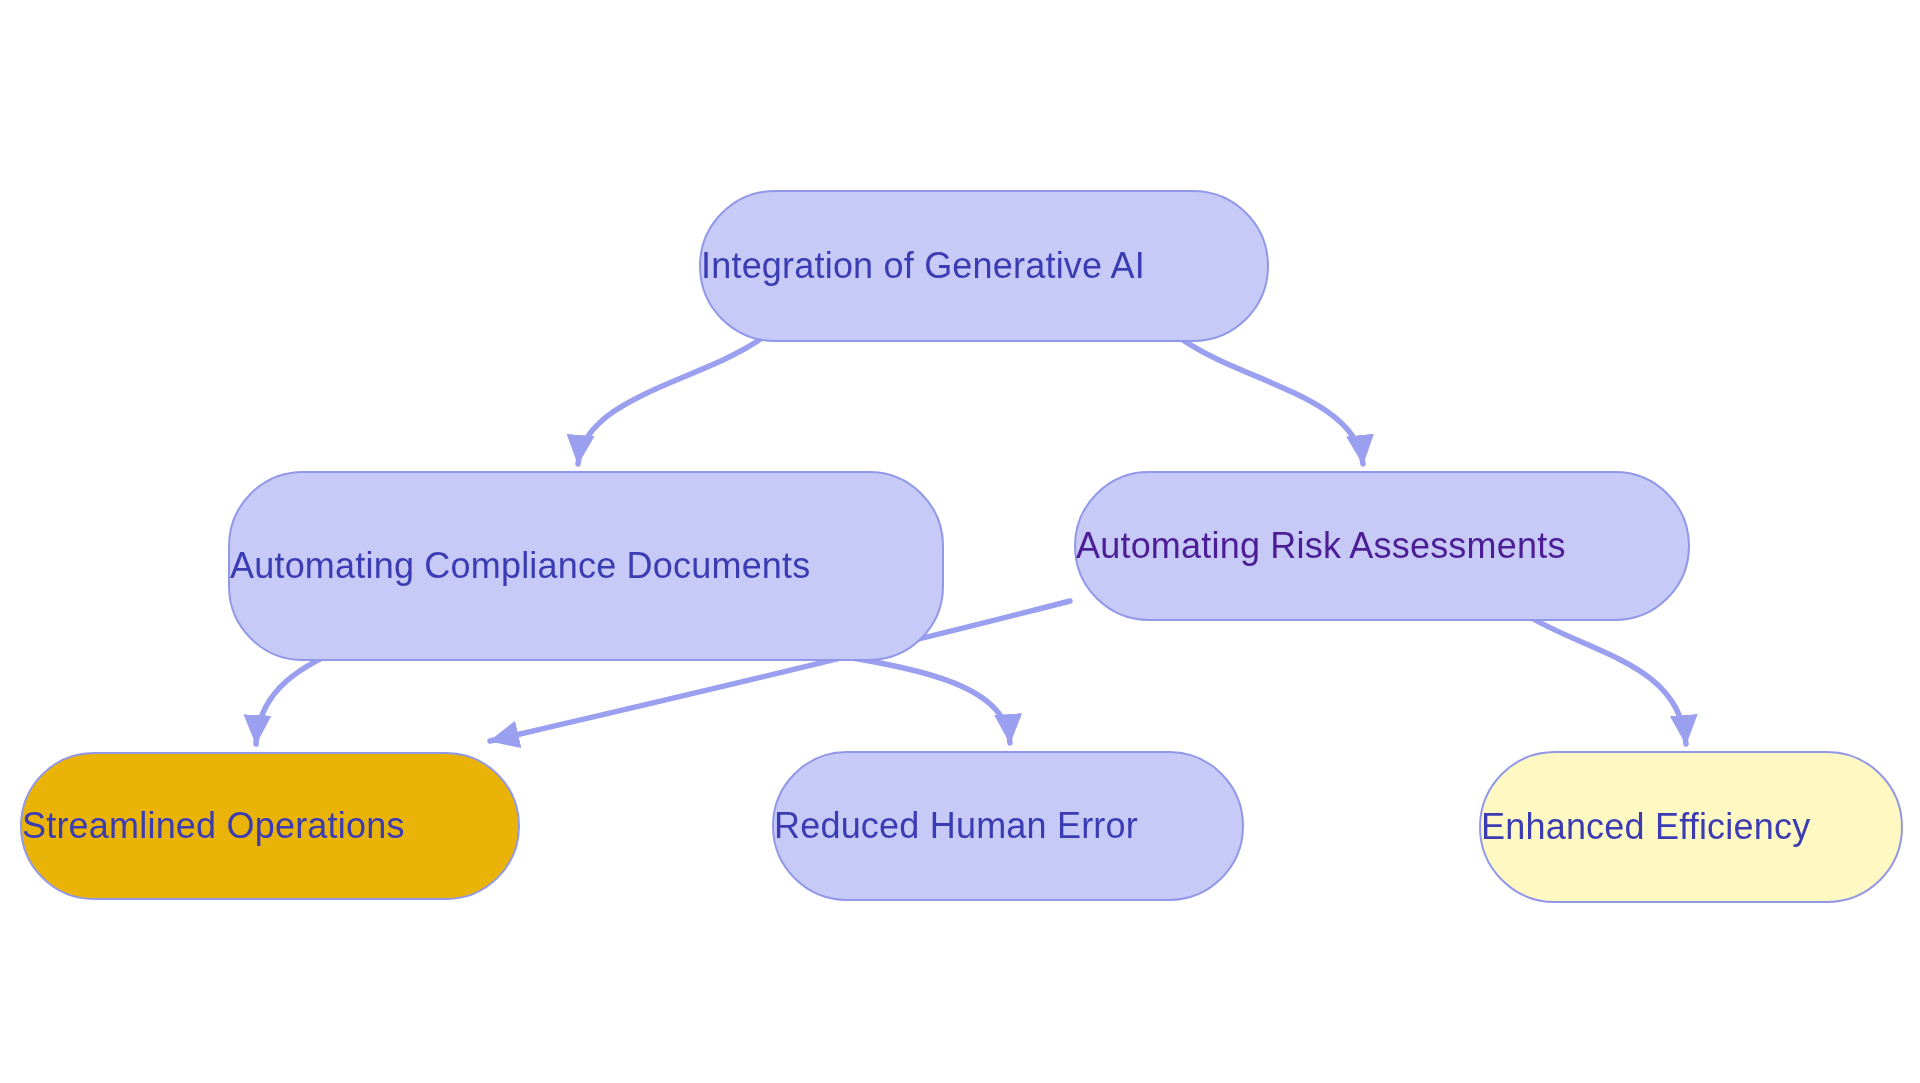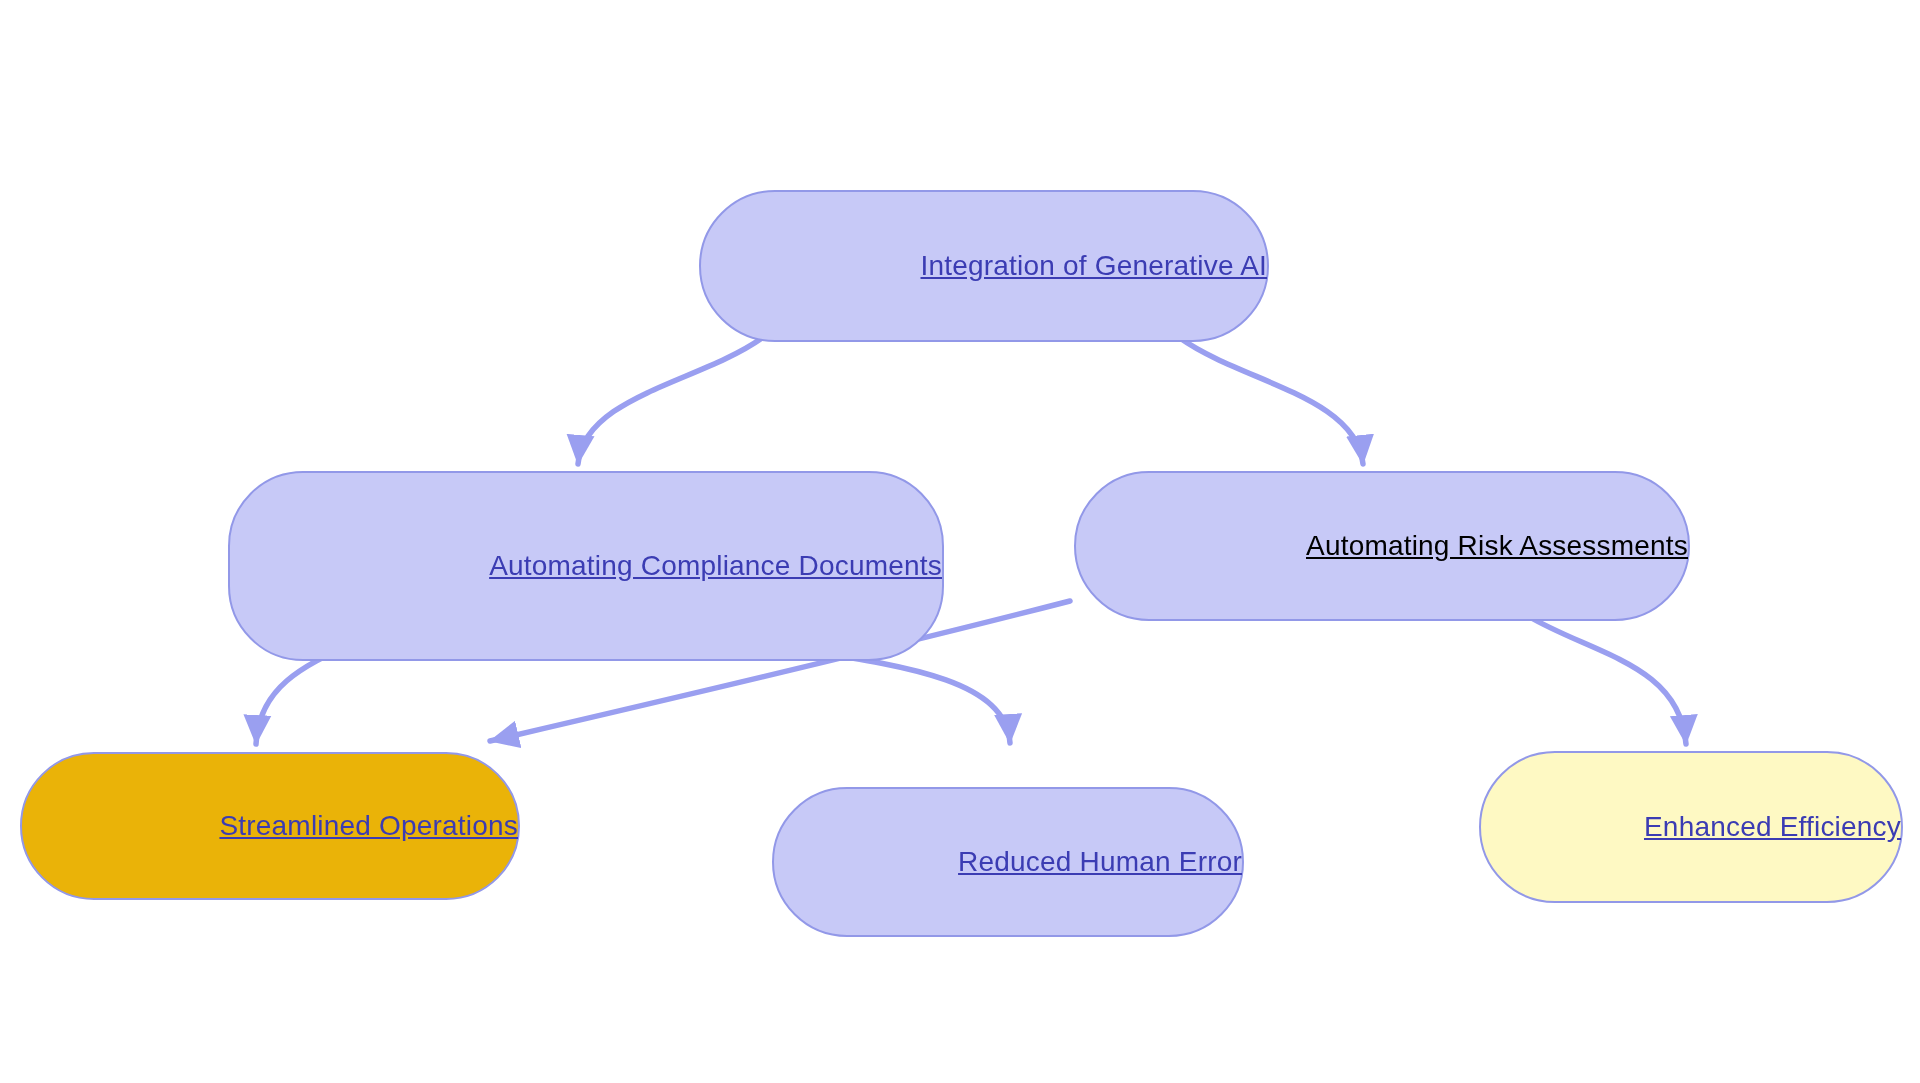--- a/index.html
+++ b/index.html
@@ -24,29 +24,28 @@
   }
   .edge {
     fill: none;
     stroke-width: 5.5;
     stroke-linecap: round;
   }
   .node {
     position: absolute;
     display: flex;
     align-items: center;
-    justify-content: flex-end;
+    justify-content: flex-start;
     border: 2px solid;
     box-sizing: border-box;
-    font-size: 28px;
+    font-size: 36px;
     font-weight: 400;
     letter-spacing: 0.2px;
     white-space: nowrap;
     user-select: none;
-    text-decoration: underline;
   }
 </style>
 </head>
 <body>
 
 <div class="stage" id="stage" style="background: rgb(255, 255, 255);">
   <svg class="edges-svg" viewBox="0 0 1920 1083">
     <defs>
       <marker id="arrowhead" markerUnits="userSpaceOnUse" markerWidth="34" markerHeight="32" refX="29" refY="15" orient="auto">
         <path id="arrowhead-shape" d="M 0 1 L 30 15 L 0 29 Z" fill="#9a9ff0"></path>
@@ -61,26 +60,26 @@
         <path class="edge" d="M 1528 616 C 1592 654, 1680 664, 1686 744" stroke="#9a9ff0" marker-end="url(#arrowhead)"></path>
       </g>
   </svg>
   <div id="nodes-layer">
       <div class="node" style="left: 699px; top: 190px; width: 570px; height: 152px; border-radius: 76px; background: rgb(199, 201, 247); border-color: rgb(146, 152, 232); color: rgb(59, 60, 179);">
         <span>Integration of Generative AI</span>
       </div>
       <div class="node" style="left: 228px; top: 471px; width: 716px; height: 190px; border-radius: 75px; background: rgb(199, 201, 247); border-color: rgb(146, 152, 232); color: rgb(59, 60, 179);">
         <span>Automating Compliance Documents</span>
       </div>
-      <div class="node" style="left: 1074px; top: 471px; width: 616px; height: 150px; border-radius: 75px; background: rgb(199, 201, 247); border-color: rgb(146, 152, 232); color: #000000;">
+      <div class="node" style="left: 1074px; top: 471px; width: 616px; height: 150px; border-radius: 75px; background: rgb(199, 201, 247); border-color: rgb(146, 152, 232); color: #4c1d95;">
         <span>Automating Risk Assessments</span>
       </div>
       <div class="node" style="left: 20px; top: 752px; width: 500px; height: 148px; border-radius: 74px; background: #eab308; border-color: rgb(146, 152, 232); color: rgb(59, 60, 179);">
         <span>Streamlined Operations</span>
       </div>
-      <div class="node" style="left: 772px; top: 751px; width: 472px; height: 150px; border-radius: 75px; background: rgb(199, 201, 247); border-color: rgb(146, 152, 232); color: rgb(59, 60, 179); margin-top: 36px;">
+      <div class="node" style="left: 772px; top: 751px; width: 472px; height: 150px; border-radius: 75px; background: rgb(199, 201, 247); border-color: rgb(146, 152, 232); color: rgb(59, 60, 179);">
         <span>Reduced Human Error</span>
       </div>
       <div class="node" style="left: 1479px; top: 751px; width: 424px; height: 152px; border-radius: 76px; background: #fef9c3; border-color: rgb(146, 152, 232); color: rgb(59, 60, 179);">
         <span>Enhanced Efficiency</span>
       </div>
     </div>
 </div>
 
 </body></html>

